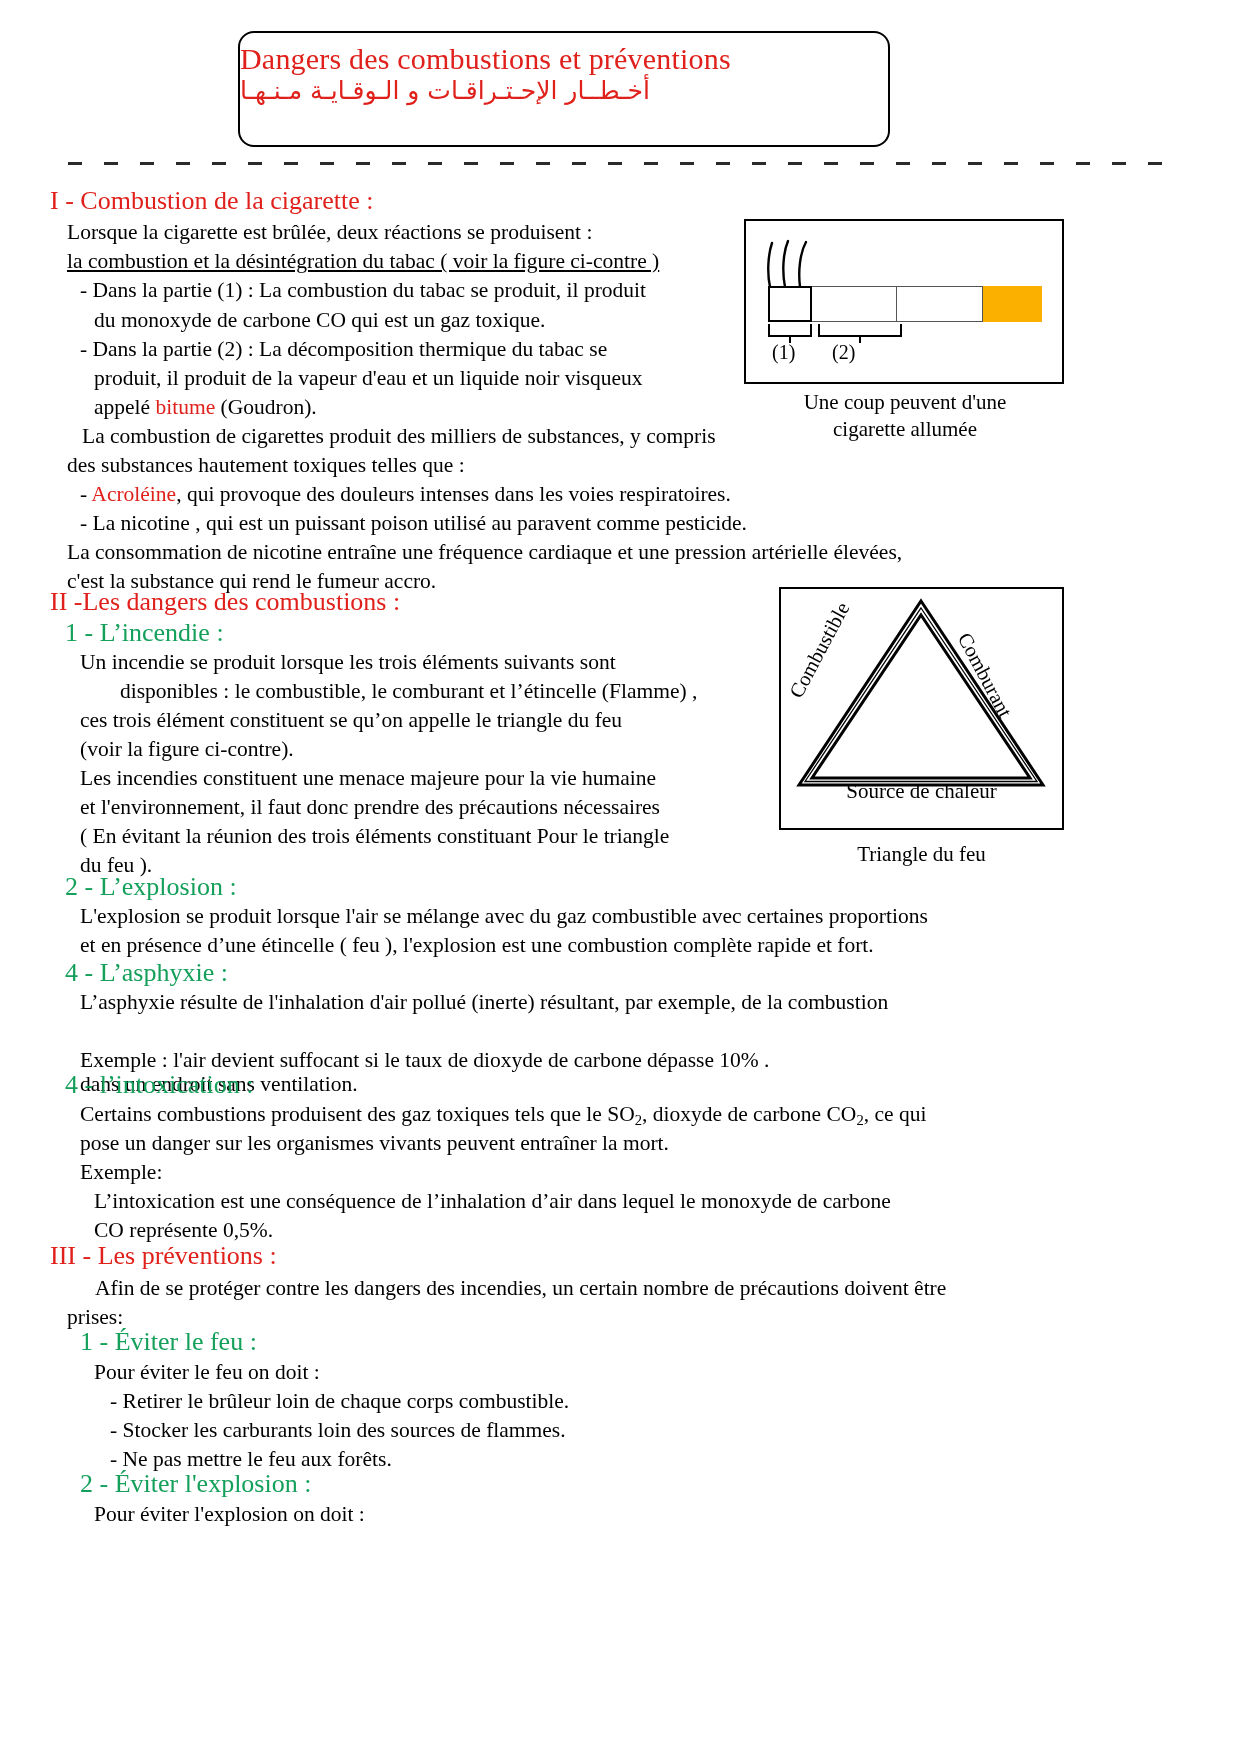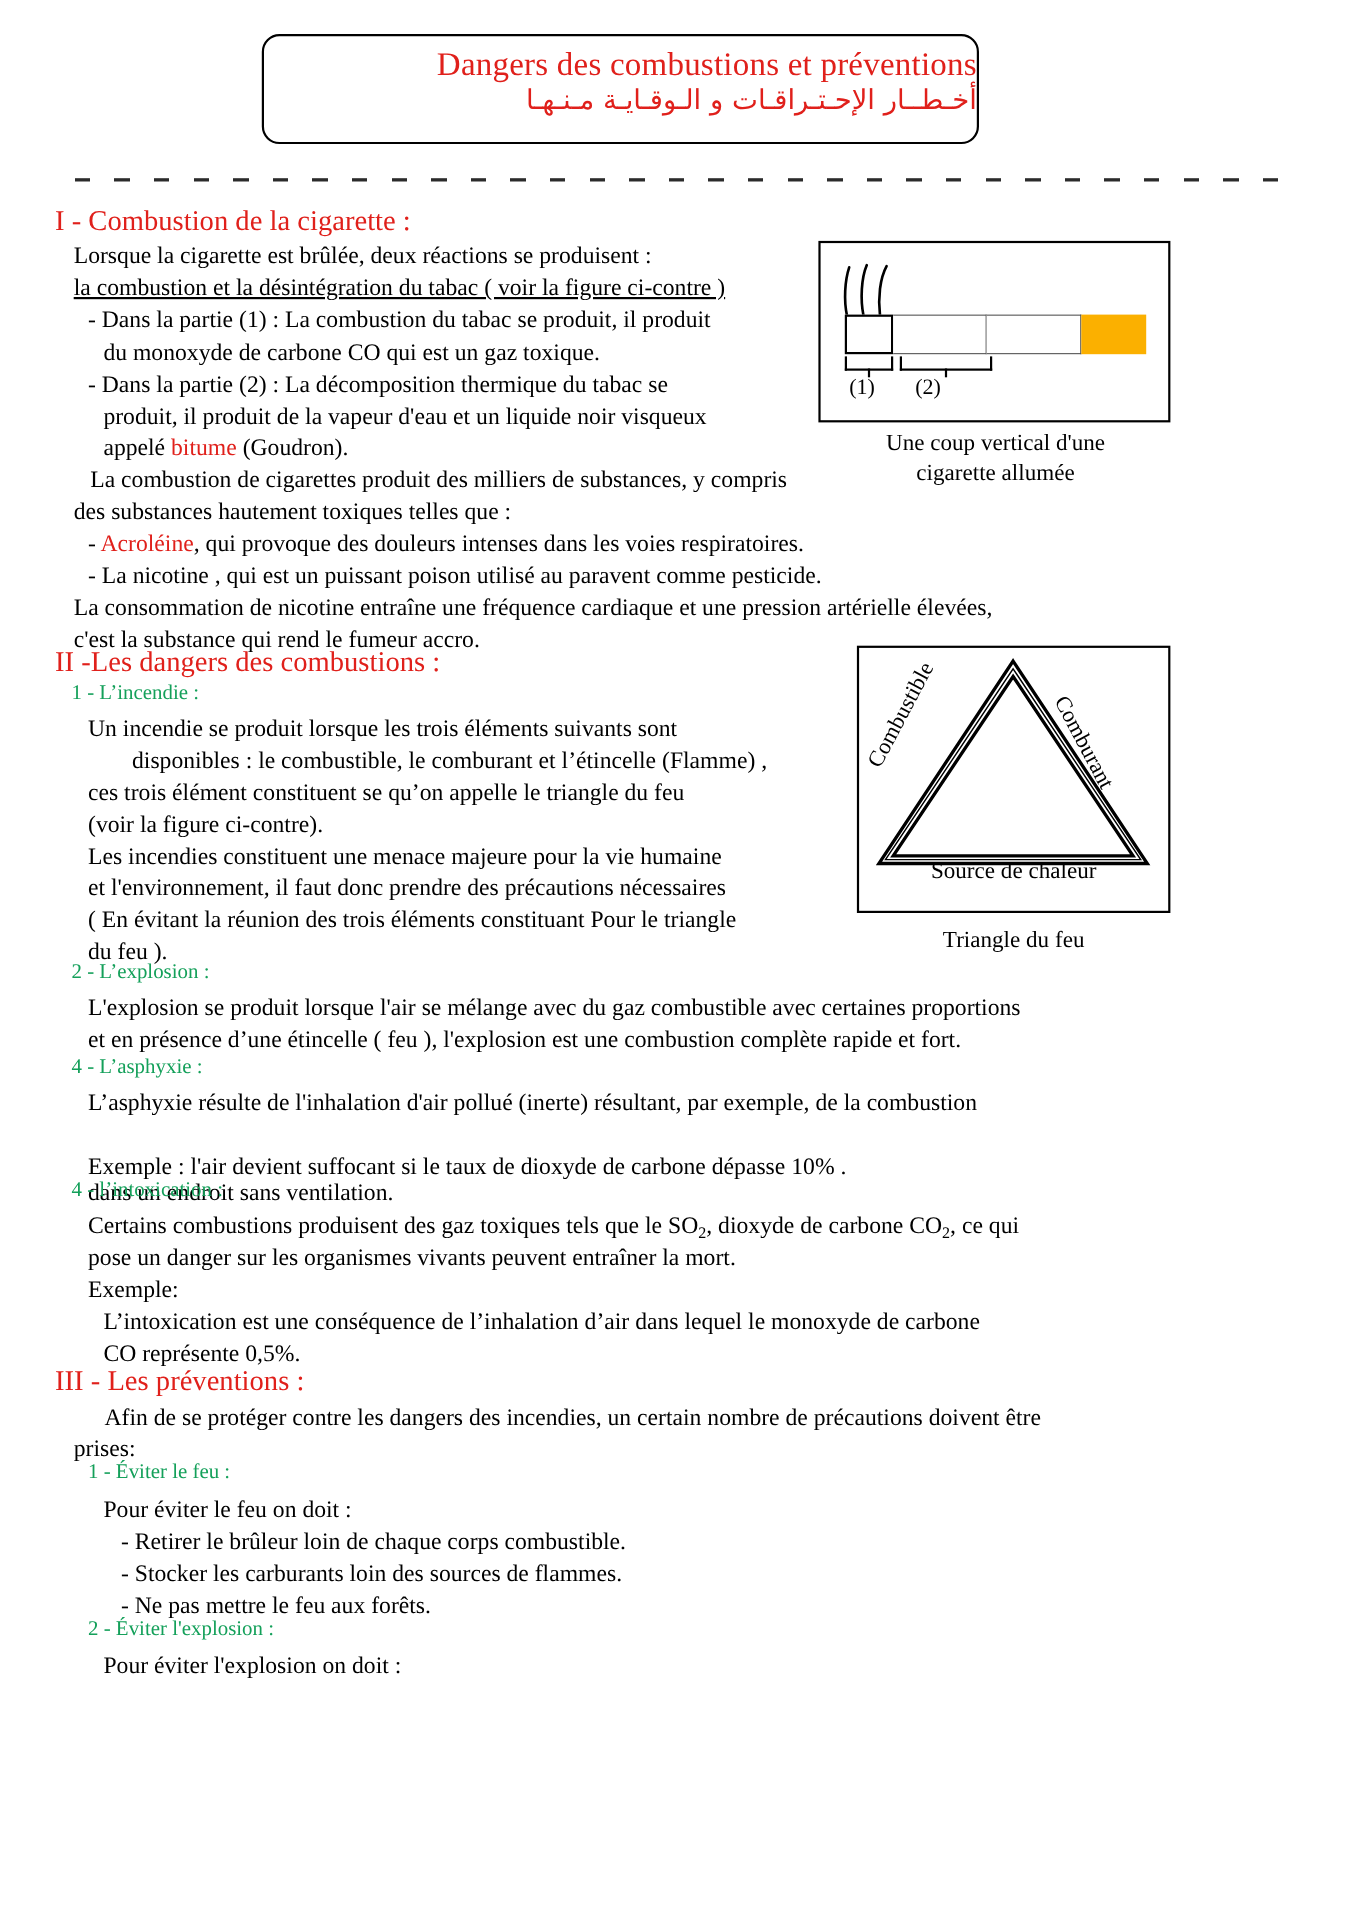--- a/index.html
+++ b/index.html
@@ -16,25 +16,25 @@
     color: #000000;
     overflow: hidden;
   }
 
   
   .title-wrap {
     position: absolute;
     left: 238px;
     top: 31px;
     width: 652px;
-    height: 100px;
+    height: 116px;
     border: 2.5px solid #000;
     border-radius: 16px;
     box-sizing: border-box;
-    text-align: right;
+    text-align: left;
     background: #fff;
   }
   .title-fr {
     color: #e0201b;
     font-size: 30px;
     line-height: 1.12;
     margin-top: 9px;
     letter-spacing: .2px;
   }
   .title-ar {
@@ -69,21 +69,21 @@
   .blk { position: absolute; }
 
   .h1 {
     color: #e0201b;
     font-size: 26px;
     line-height: 1.0;
     white-space: nowrap;
   }
   .h2 {
     color: #14a05a;
-    font-size: 19px;
+    font-size: 26px;
     line-height: 1.0;
     white-space: nowrap;
   }
   .p {
     font-size: 21.5px;
     line-height: 29.5px;
     color: #000;
   }
   .p .red { color: #e0201b; }
   .nowrapline { white-space: nowrap; }
@@ -297,21 +297,21 @@
     <div class="cig-seg cig-seg-4"></div>
   </div>
 
   <div class="brace brace-1"></div>
   <div class="brace brace-2"></div>
   <div class="brace-lbl brace-lbl-1">(1)</div>
   <div class="brace-lbl brace-lbl-2">(2)</div>
 </div>
 
 <div class="fig-cap fig-cap-cig">
-  <div>Une coup vertical d'une</div>
+  <div>Une coup peuvent d'une</div>
   <div>cigarette allumée</div>
 </div>
 
 <div class="fig-tri-box">
   <svg class="tri-svg" width="281" height="239" viewBox="0 0 281 239">
     <polygon points="140,12 262,196 18,196" fill="none" stroke="#000" stroke-width="3"></polygon>
     <polygon points="140,26 249,189 31,189" fill="none" stroke="#000" stroke-width="3"></polygon>
     <polygon points="140,19 256,192.5 24,192.5" fill="none" stroke="#000" stroke-width="1.3"></polygon>
   </svg>
 

